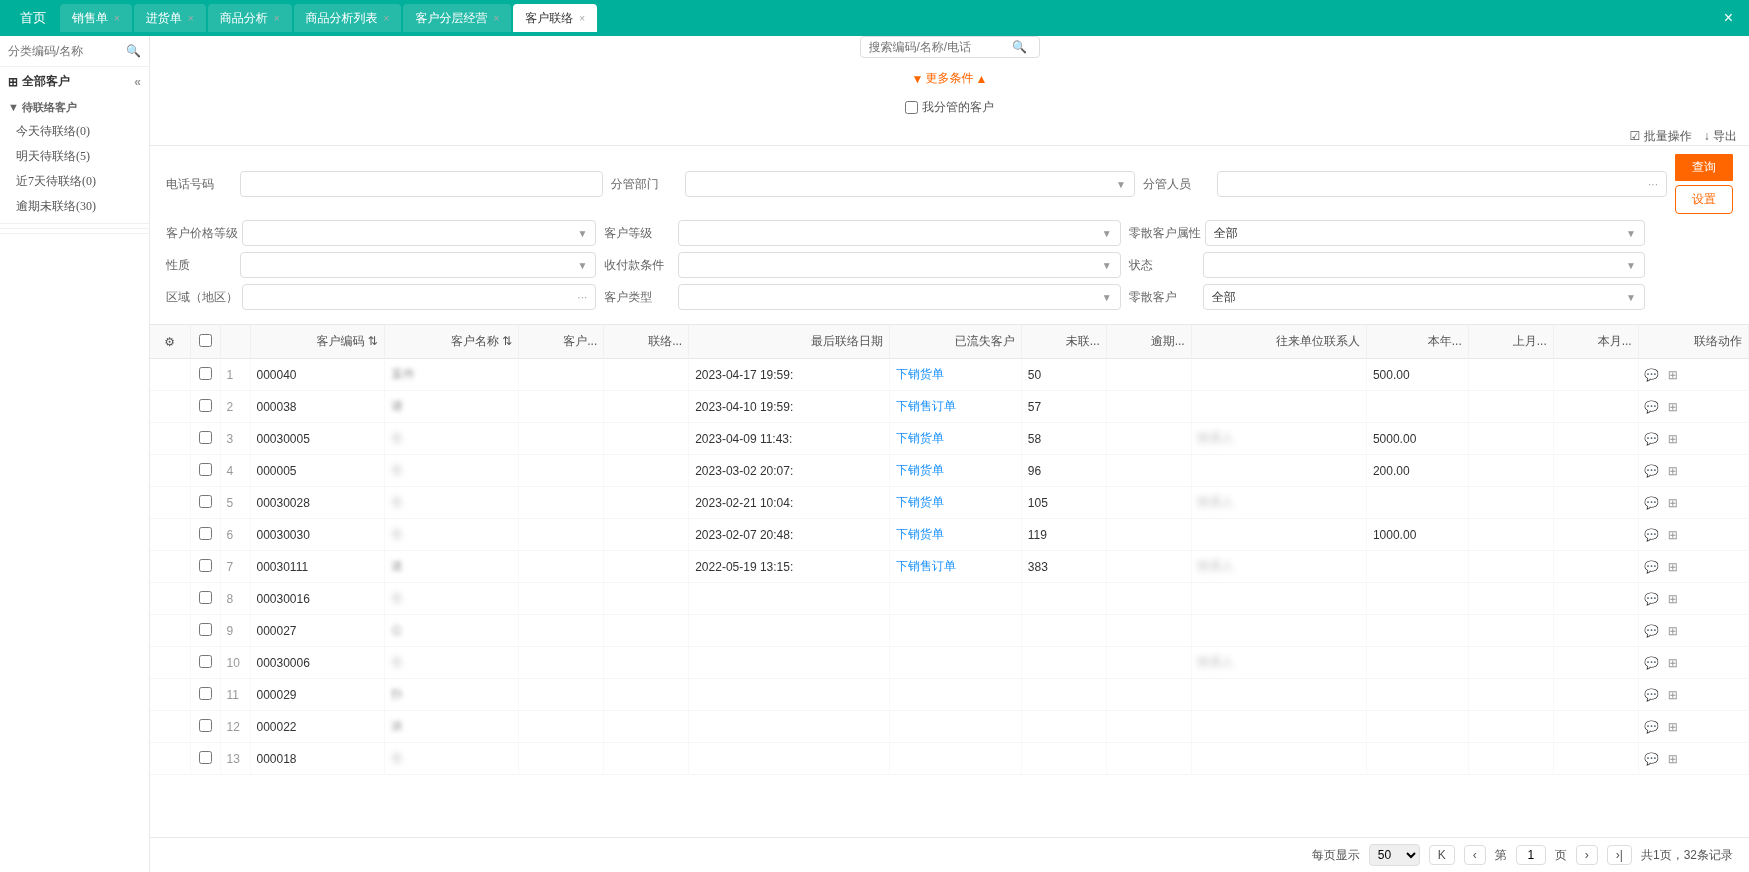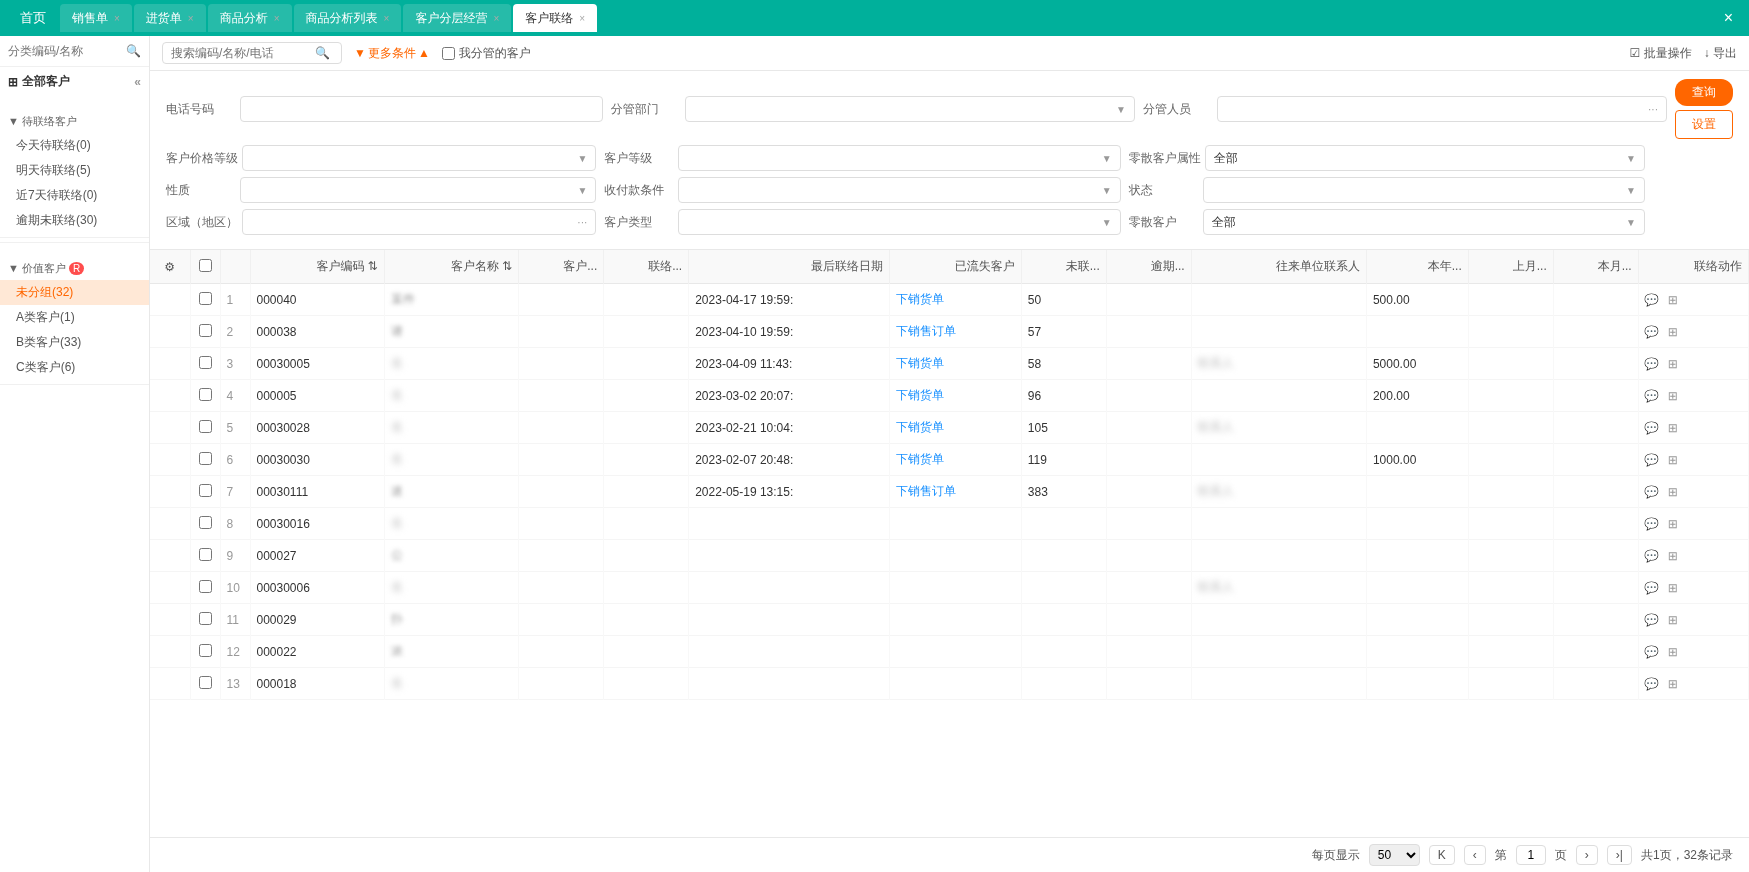--- a/index.html
+++ b/index.html
@@ -86,48 +86,49 @@
       gap: 4px;
     }
     .sidebar-section-header .collapse-icon {
       margin-left: auto;
       color: #999;
     }
     .sidebar-group-label {
       padding: 4px 8px;
       color: #666;
       font-size: 11px;
-      font-weight: normal;
-      margin-top: 14px;
+      font-weight: bold;
     }
     .sidebar-item {
       padding: 4px 8px 4px 16px;
       color: #555;
       cursor: pointer;
       font-size: 12px;
+      font-family: Liberation Serif, serif;
     }
     .sidebar-item.active { background: #ffe8d6; color: #ff6600; }
     .sidebar-divider { height: 1px; background: #f0f0f0; margin: 4px 0; }
 
     
     .content-area {
       flex: 1;
       display: flex;
       flex-direction: column;
       overflow: hidden;
     }
 
     
     .filter-bar {
       background: #fff;
-      padding: 6px 12px;
+      padding: 0 12px;
       display: flex;
       align-items: center;
       gap: 12px;
       border-bottom: 1px solid #e8e8e8;
+      flex-direction: column;
     }
     .search-box {
       display: flex;
       align-items: center;
       border: 1px solid #ddd;
       border-radius: 4px;
       padding: 3px 8px;
       gap: 4px;
       width: 180px;
     }
@@ -205,21 +206,21 @@
       border-radius: 4px;
       padding: 3px 8px;
       font-size: 12px;
       outline: none;
       min-height: 26px;
     }
     .btn-query {
       background: #ff6600;
       color: #fff;
       border: none;
-      border-radius: 12px;
+      border-radius: 1px;
       padding: 5px 16px;
       cursor: pointer;
       font-size: 12px;
     }
     .btn-reset {
       background: #fff;
       color: #ff6600;
       border: 1px solid #ff6600;
       border-radius: 4px;
       padding: 5px 16px;
@@ -373,27 +374,20 @@
     <div id="sidebar-content">
         <div>
           <div class="sidebar-group-label">▼ 待联络客户</div>
           <div class="sidebar-item">今天待联络(0)</div>
           <div class="sidebar-item">明天待联络(5)</div>
           <div class="sidebar-item">近7天待联络(0)</div>
           <div class="sidebar-item">逾期未联络(30)</div>
         </div>
         <div class="sidebar-divider"></div>
         <div class="sidebar-divider"></div>
-        <div>
-          <div class="sidebar-group-label">▼ 价值客户 <span style="background:#ff4d4d;color:#fff;border-radius:50%;padding:1px 4px;font-size:10px;">R</span></div>
-          <div class="sidebar-item active">未分组(32)</div>
-          <div class="sidebar-item">A类客户(1)</div>
-          <div class="sidebar-item">B类客户(33)</div>
-          <div class="sidebar-item">C类客户(6)</div>
-        </div>
         <div class="sidebar-divider"></div>
       </div>
   </div>
 
   <div class="content-area">
 
     <div class="filter-bar">
       <div class="search-box">
         <input type="text" placeholder="搜索编码/名称/电话" style="">
         <span style="color:#ff6600;cursor:pointer;">🔍</span>

